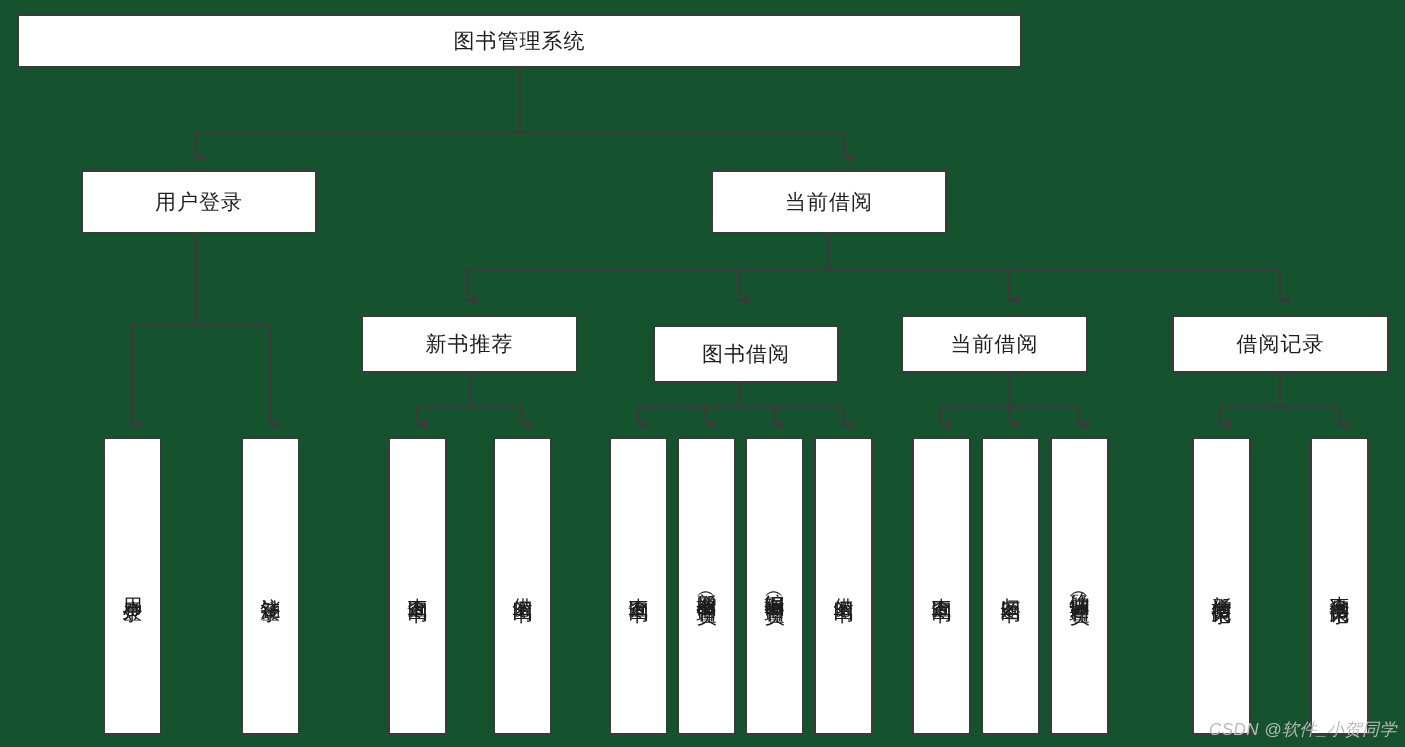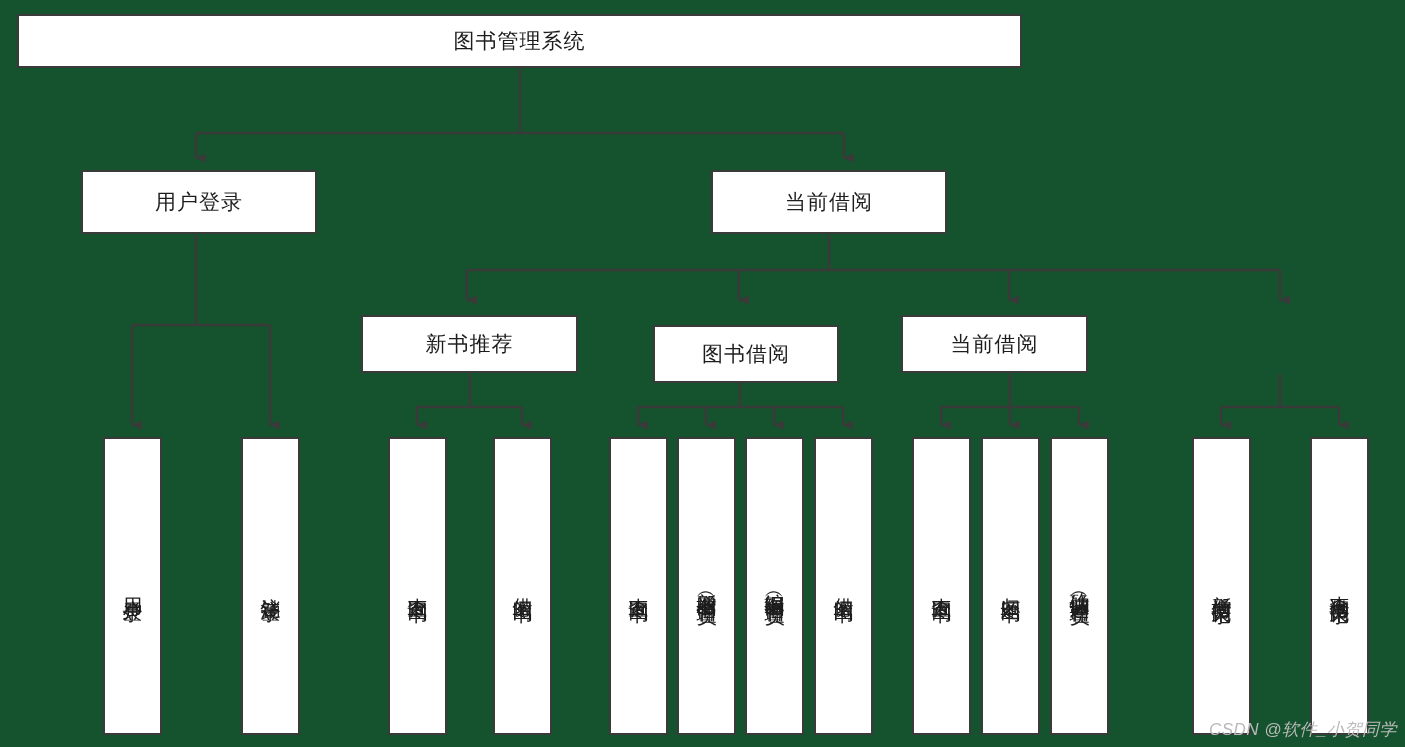--- a/index.html
+++ b/index.html
@@ -135,20 +135,23 @@
 
   <div class="node-box node-h" style="left:361px; top:315px; width:217px; height:58px;align-items:center;">
     <span>新书推荐</span>
   </div>
   <div class="node-box node-h" style="left:632px; top:325px; width:186px; height:58px;margin-left:21px;">
     <span>图书借阅</span>
   </div>
   <div class="node-box node-h" style="left:901px; top:315px; width:187px; height:58px;">
     <span>当前借阅</span>
   </div>
+  <div class="node-box node-h" style="left:1172px; top:315px; width:217px; height:58px;">
+    <span>借阅记录</span>
+  </div>
 
   <div class="node-box node-v" style="left:103px; top:437px; width:59px; height:298px;">
     <span>用户登录</span>
   </div>
   <div class="node-box node-v" style="left:241px; top:437px; width:59px; height:298px;">
     <span>注销登录</span>
   </div>
 
   <div class="node-box node-v" style="left:388px; top:437px; width:59px; height:298px;">
     <span>查询图书</span>

